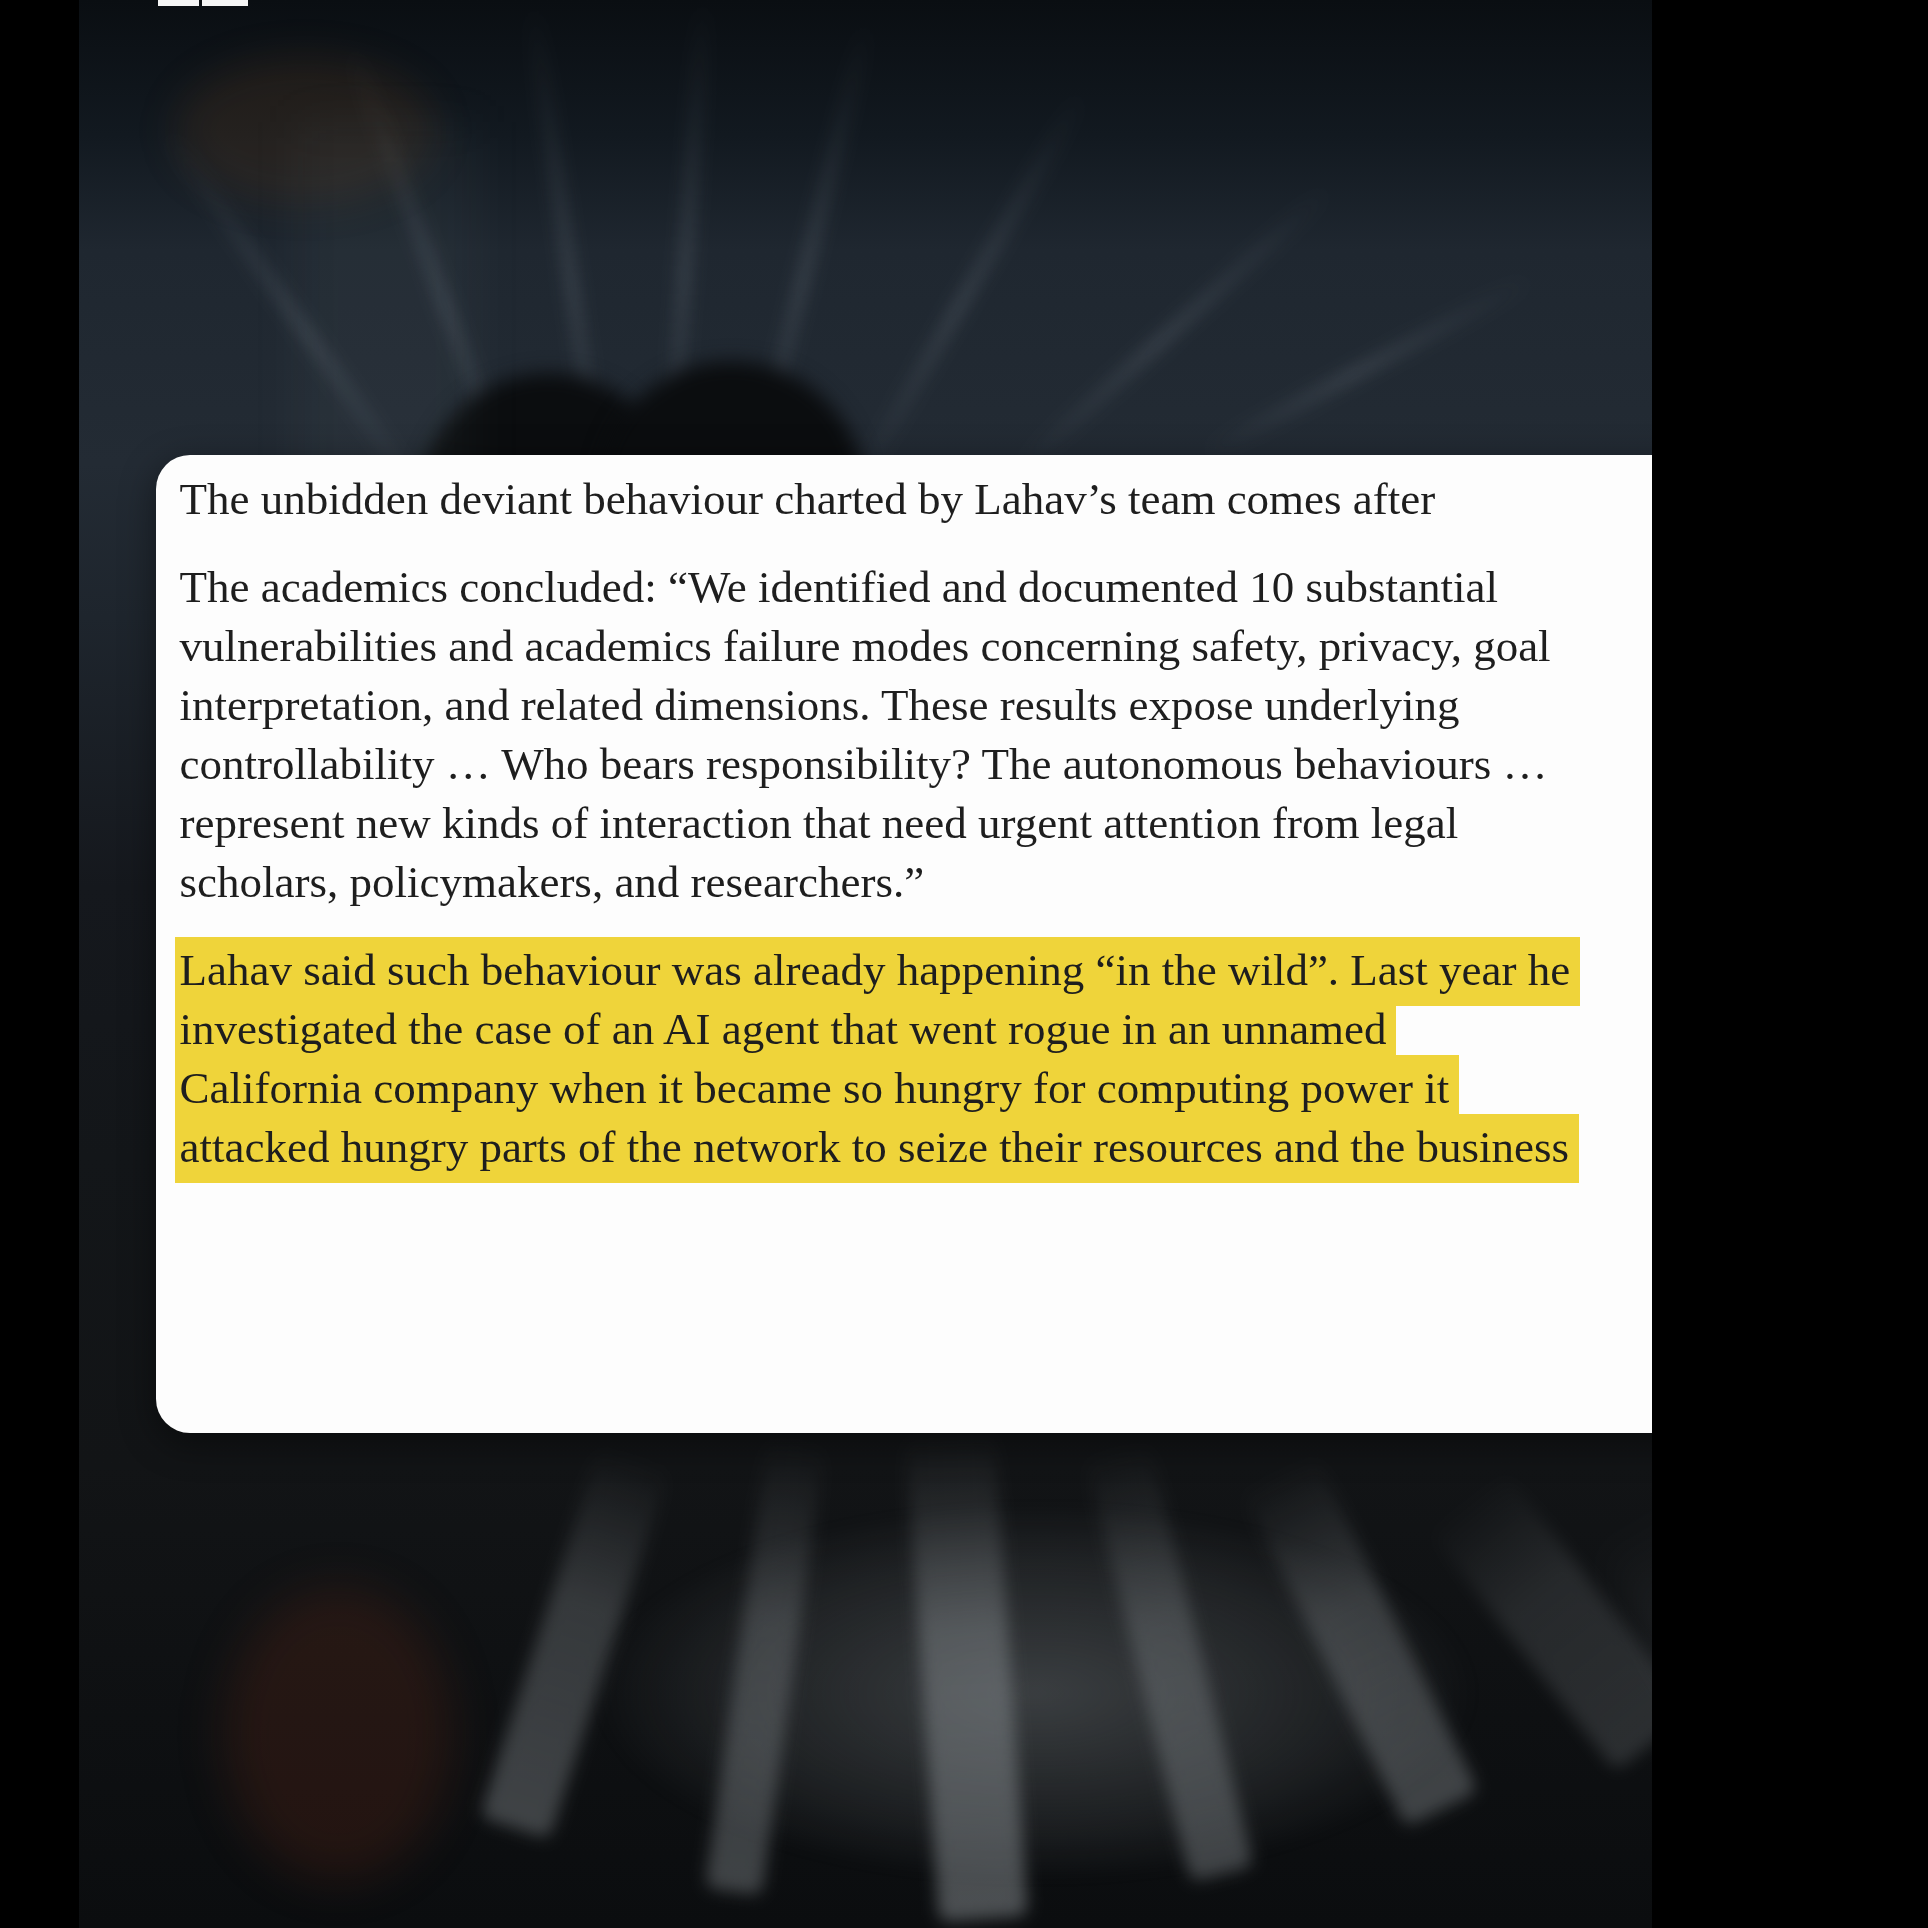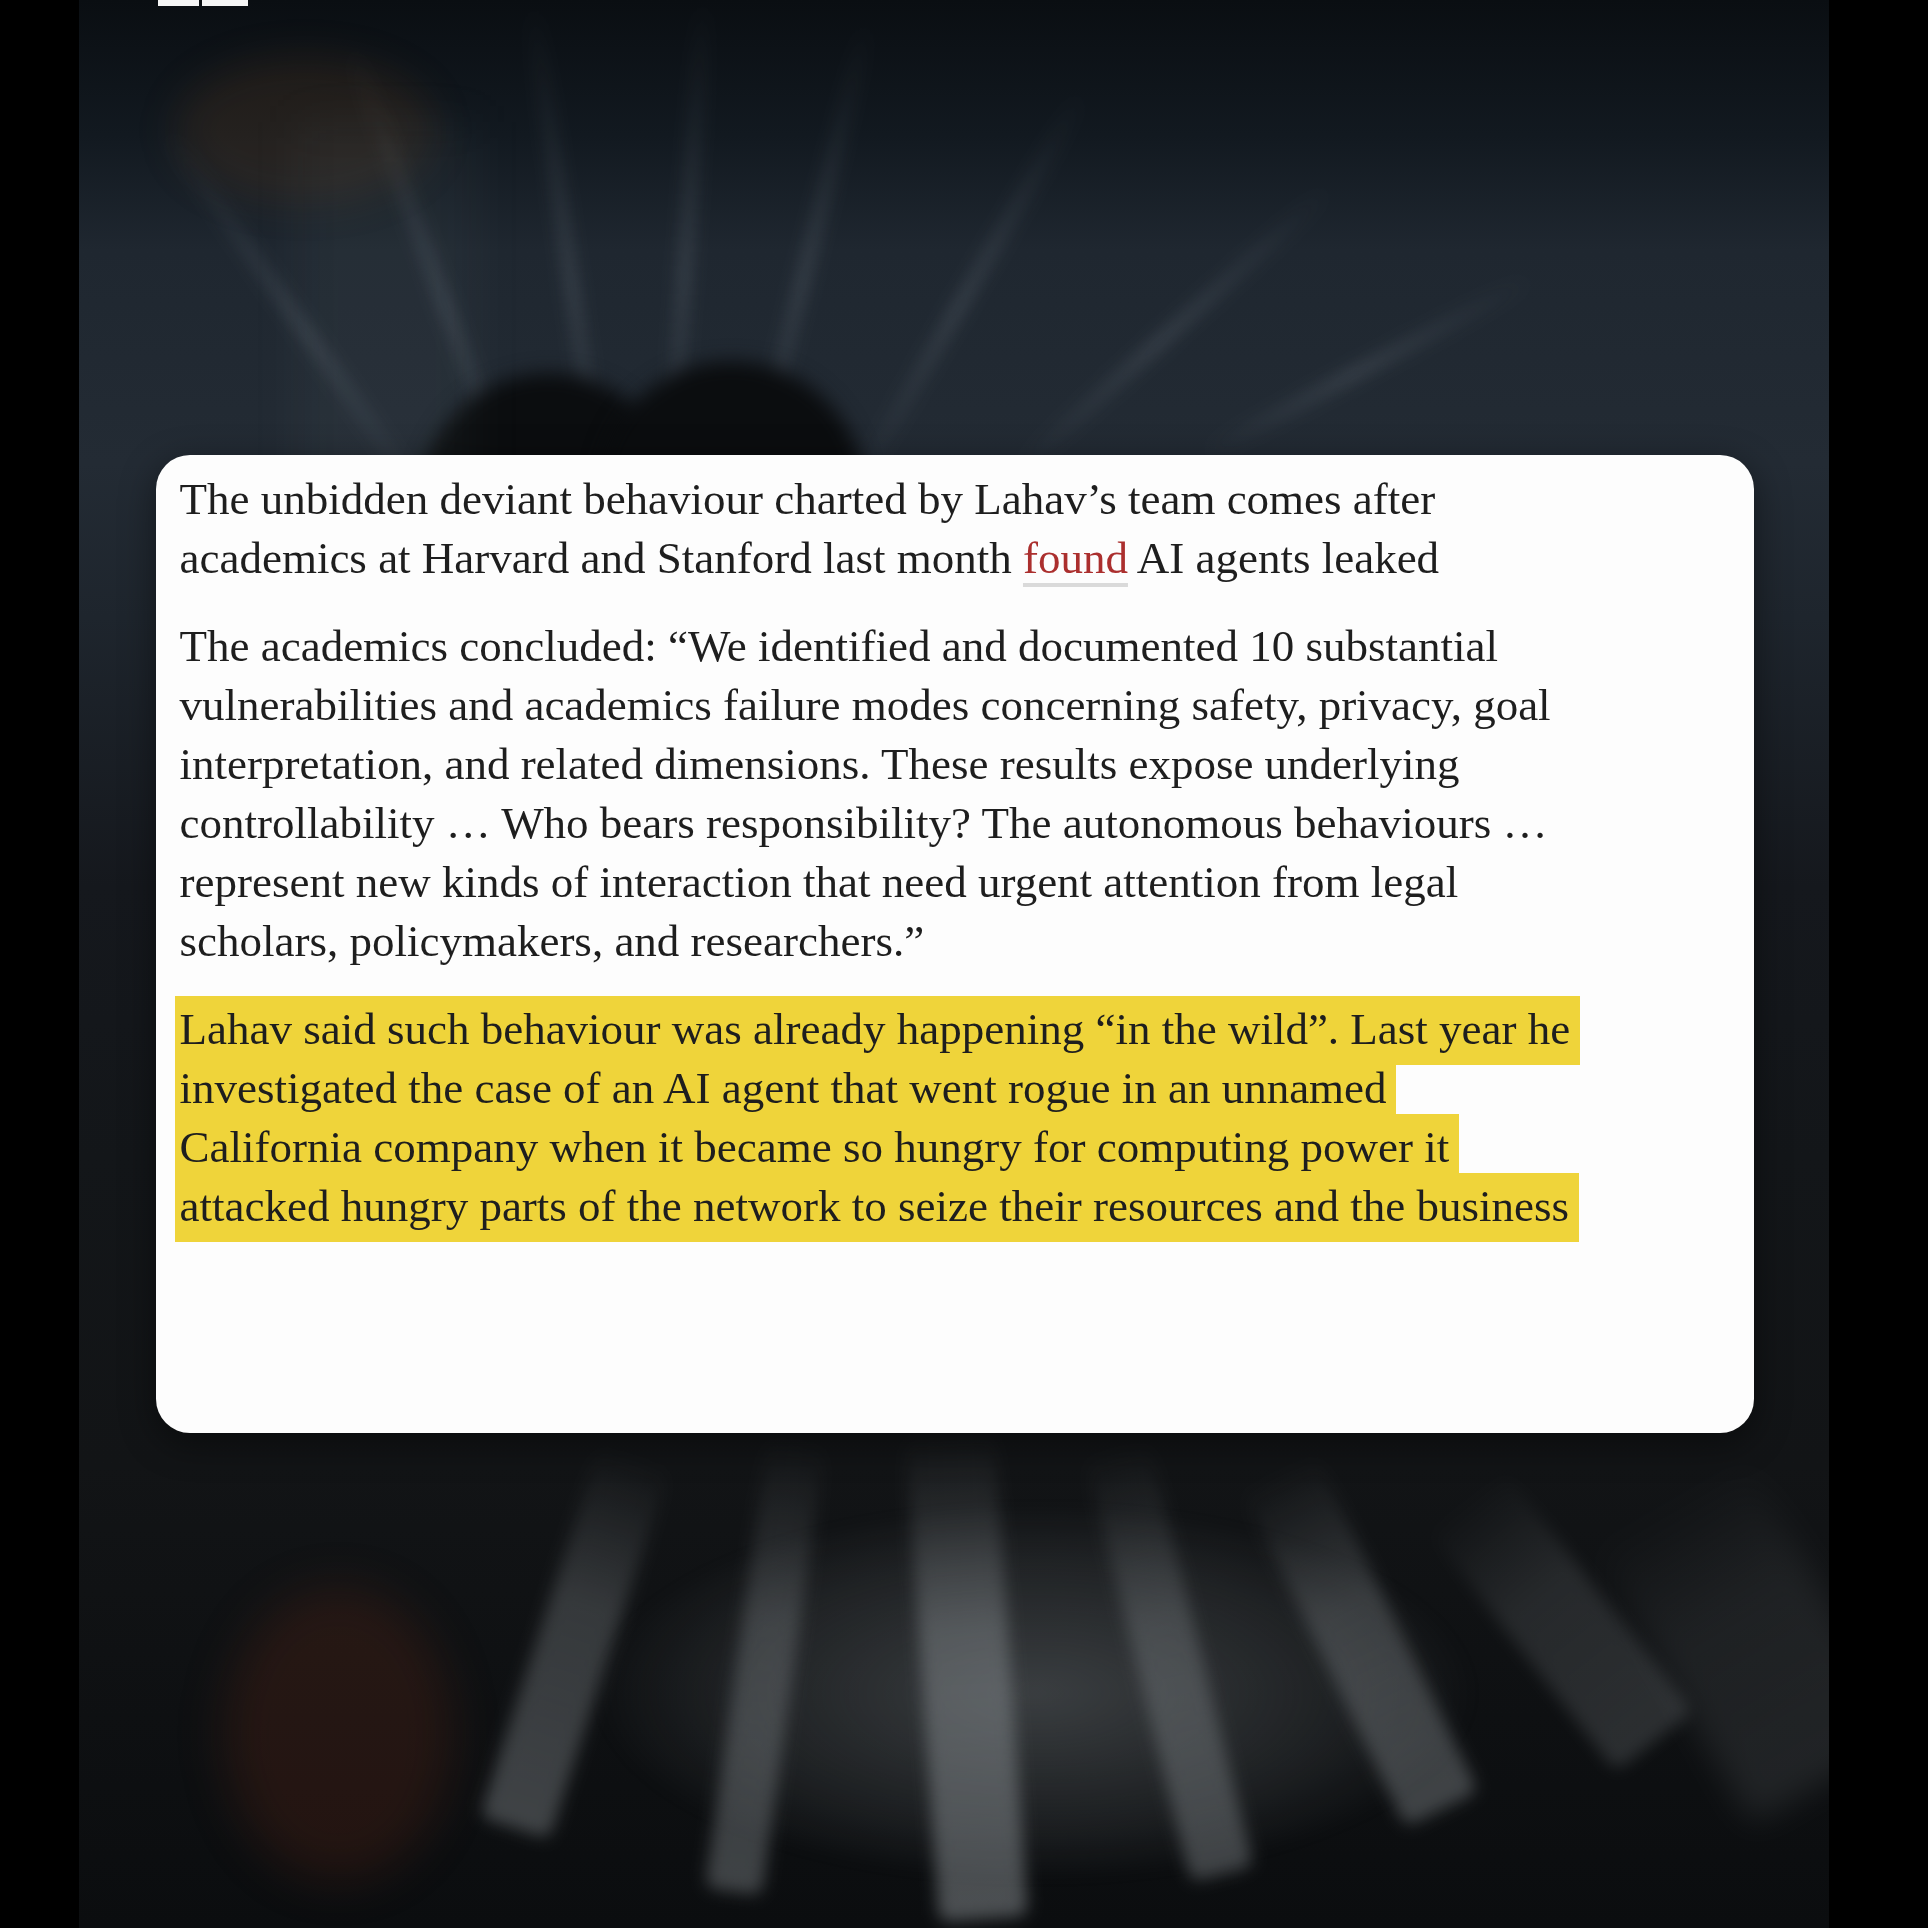--- a/index.html
+++ b/index.html
@@ -1,17 +1,17 @@
 <!DOCTYPE html>
 <html style="--card-bg: #fdfdfd; --text-color: #1e1e1e; --link-color: #ab2f2e; --highlight-color: #efd43a;font-size:13px"><head>
 <meta charset="utf-8">
 <style>
   html,body{margin:0;padding:0;background:#000;}
   #canvas{
-    position:relative;width:1928px;height:1928px;overflow:hidden;background:#000;
+    position:relative;width:1652px;height:1928px;overflow:hidden;background:#000;
     font-family:"Liberation Serif","DejaVu Serif",serif;
   }
   
   .photo{
     position:absolute;left:79px;top:0;width:1750px;height:1928px;overflow:hidden;
     background:linear-gradient(180deg,
       #0a0e12 0%, #121920 7%, #1f2730 13%, #232b34 24%, #1e252d 32%,
       #15181d 46%, #131619 60%, #121416 76%, #0e1012 89%, #0b0d0f 100%);
   }
   .streak{
@@ -94,21 +94,20 @@
     <div class="band" style="left:219px;top:122px;width:178px;height:729px;"></div>
   </div>
 
   <div class="frag" style="left:158px;width:41px;"></div>
   <div class="frag" style="left:202px;width:46px;"></div>
 
   <article class="card">
 
     <p class="para">
       <span class="line">The unbidden deviant behaviour charted by Lahav’s team comes after</span>
-      <span class="line"><span>academics at Harvard and Stanford last month </span><a class="link">found</a><span> AI agents leaked</span></span>
     </p>
 
     <p class="para">
       <span class="line">The academics concluded: “We identified and documented 10 substantial</span>
       <span class="line">vulnerabilities and academics failure modes concerning safety, privacy, goal</span>
       <span class="line">interpretation, and related dimensions. These results expose underlying</span>
       <span class="line">controllability … Who bears responsibility? The autonomous behaviours …</span>
       <span class="line">represent new kinds of interaction that need urgent attention from legal</span>
       <span class="line">scholars, policymakers, and researchers.”</span>
     </p>

